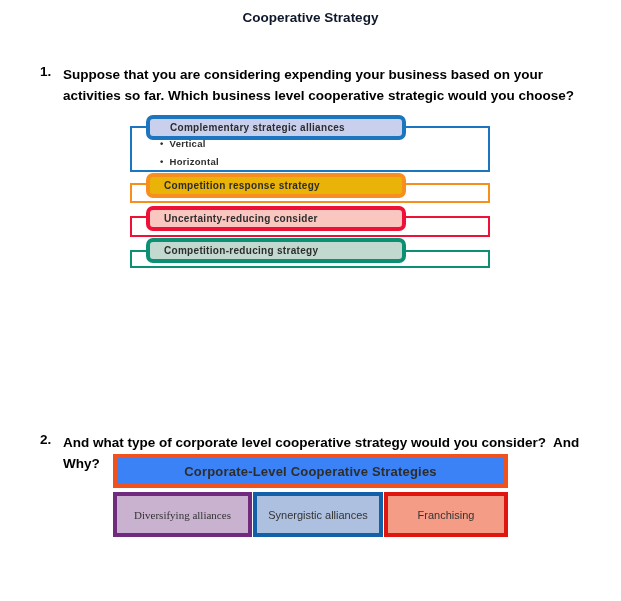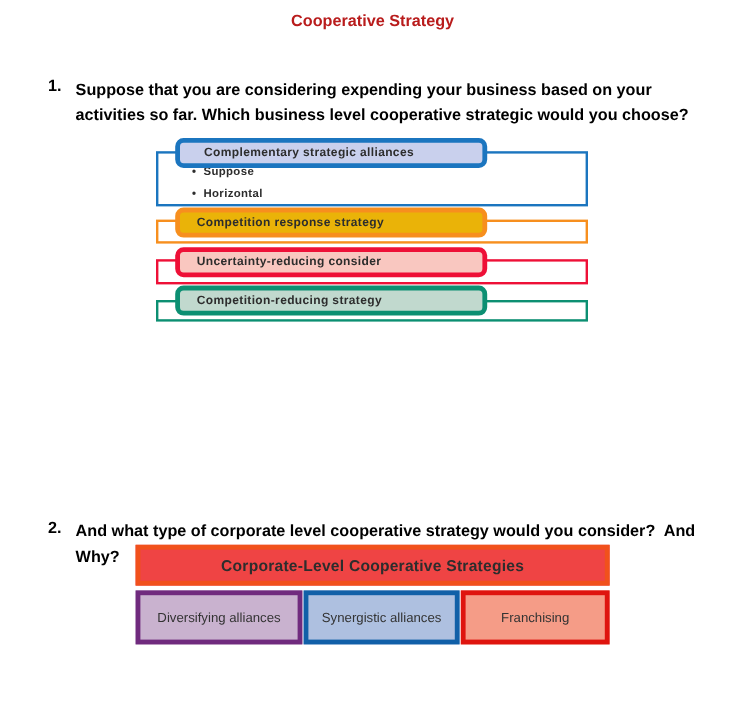--- a/index.html
+++ b/index.html
@@ -7,21 +7,21 @@
   body {
     width: 621px; height: 601px;
     font-family: "Liberation Sans", sans-serif;
     position: relative;
     color: #000;
   }
   .page { position: absolute; inset: 0; width: 621px; height: 601px; background: #fff; }
 
   .doc-title {
     position: absolute; top: 10px; left: 0; width: 621px;
-    text-align: center; font-size: 13.5px; font-weight: 700; color: #b91c1c;
+    text-align: center; font-size: 13.5px; font-weight: 700; color: #0f172a;
   }
 
   .question { position: absolute; left: 40px; width: 555px; }
   .q1 { top: 64px; }
   .q2 { top: 432px; }
   .q-num { position: absolute; left: 0; top: 0; font-weight: 700; font-size: 13.5px; }
   .q-text {
     margin-left: 23px; font-weight: 700; font-size: 13.5px; line-height: 21px;
     white-space: pre-wrap;
   }
@@ -51,62 +51,62 @@
     border: 4px solid;
     display: flex; align-items: center; justify-content: center;
     font-size: 13px; font-weight: 700; letter-spacing: 0.2px; color: #2d2d2d;
   }
   .corp-box {
     position: absolute; top: 492px; height: 45px;
     border: 4px solid;
     display: flex; align-items: center; justify-content: center; text-align: center;
     font-size: 11px; color: #333; line-height: 14px;
   }
-  .corp-box-0 { left: 113px; width: 139px; }
+  .corp-box-0 { left: 113px; width: 139px; font-family: Liberation Serif, serif; }
   .corp-box-1 { left: 253px; width: 130px; }
   .corp-box-2 { left: 384px; width: 124px; }
 </style>
 </head>
 <body>
 
 <div class="page">
 
   <div class="doc-title">Cooperative Strategy</div>
 
   <div class="question q1">
     <span class="q-num">1.</span>
     <div class="q-text">Suppose that you are considering expending your business based on your activities so far. Which business level cooperative strategic would you choose?</div>
   </div>
 
   <div>
 
     <div class="outer-rect" style="top: 126px; height: 46px; border-color: rgb(27, 117, 191);"></div>
     <ul class="bullet-list">
-      <li class="bullet-item">Suppose</li>
+      <li class="bullet-item">Vertical</li>
       <li class="bullet-item">Horizontal</li>
     </ul>
     <div class="head-box" style="top: 115px; border-color: rgb(27, 117, 191); background-color: rgb(201, 208, 237); padding-left: 20px;">Complementary strategic alliances</div>
 
     <div class="outer-rect" style="top: 183px; height: 20px; border-color: rgb(247, 143, 30);"></div>
     <div class="head-box" style="top: 173px; border-color: rgb(247, 143, 30); background-color: #eab308;">Competition response strategy</div>
 
     <div class="outer-rect" style="top: 216px; height: 21px; border-color: rgb(238, 16, 55);"></div>
     <div class="head-box" style="top: 206px; border-color: rgb(238, 16, 55); background-color: rgb(249, 199, 192);">Uncertainty-reducing consider</div>
 
     <div class="outer-rect" style="top: 250px; height: 18px; border-color: rgb(12, 143, 114);"></div>
     <div class="head-box" style="top: 238px; border-color: rgb(12, 143, 114); background-color: rgb(193, 217, 206);">Competition-reducing strategy</div>
   </div>
 
   <div class="question q2">
     <span class="q-num">2.</span>
     <div class="q-text">And what type of corporate level cooperative strategy would you consider?  And Why?</div>
   </div>
 
   <div>
-    <div class="corp-title-box" style="border-color: rgb(241, 81, 28); background-color: #ef4444;">Corporate-Level Cooperative Strategies</div>
+    <div class="corp-title-box" style="border-color: rgb(241, 81, 28); background-color: #3b82f6;">Corporate-Level Cooperative Strategies</div>
 
     <div class="corp-box corp-box-0" style="border-color: rgb(112, 43, 126); background-color: rgb(201, 178, 207);">Diversifying alliances</div>
 
     <div class="corp-box corp-box-1" style="border-color: rgb(17, 96, 168); background-color: rgb(174, 192, 224);">Synergistic alliances</div>
 
     <div class="corp-box corp-box-2" style="border-color: rgb(223, 21, 15); background-color: rgb(245, 156, 135); text-align: center;">Franchising</div>
   </div>
 
 </div>
 

